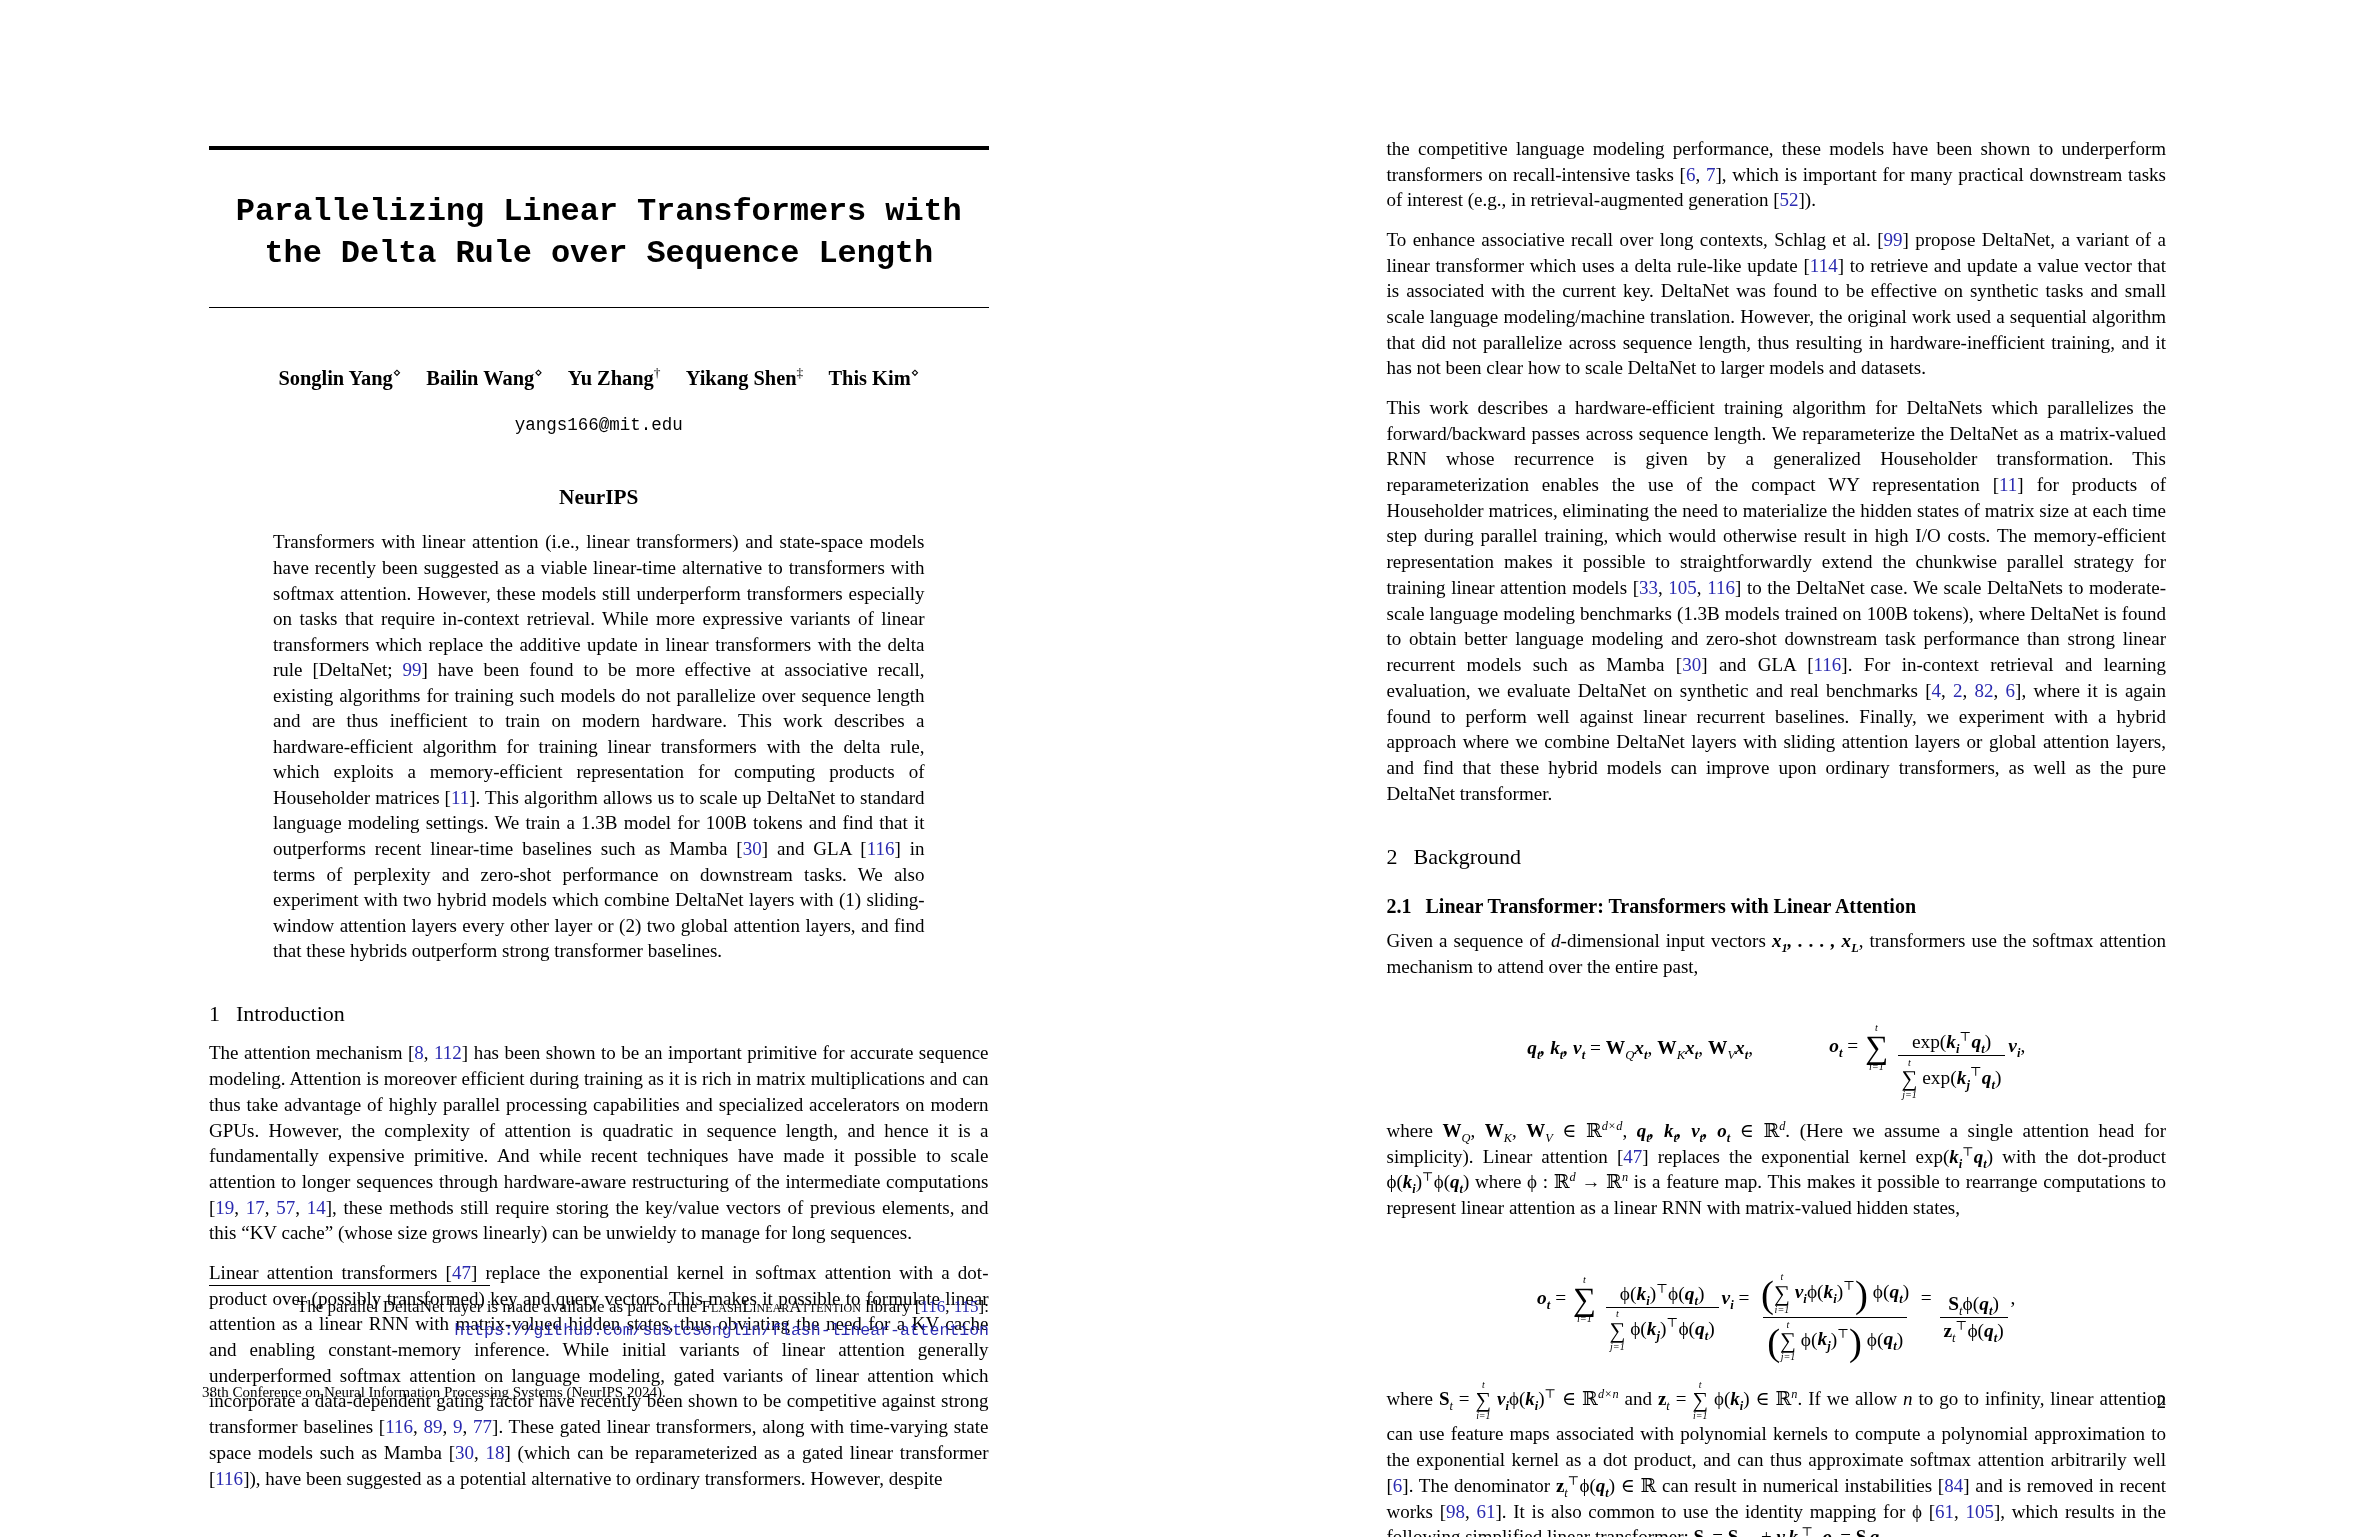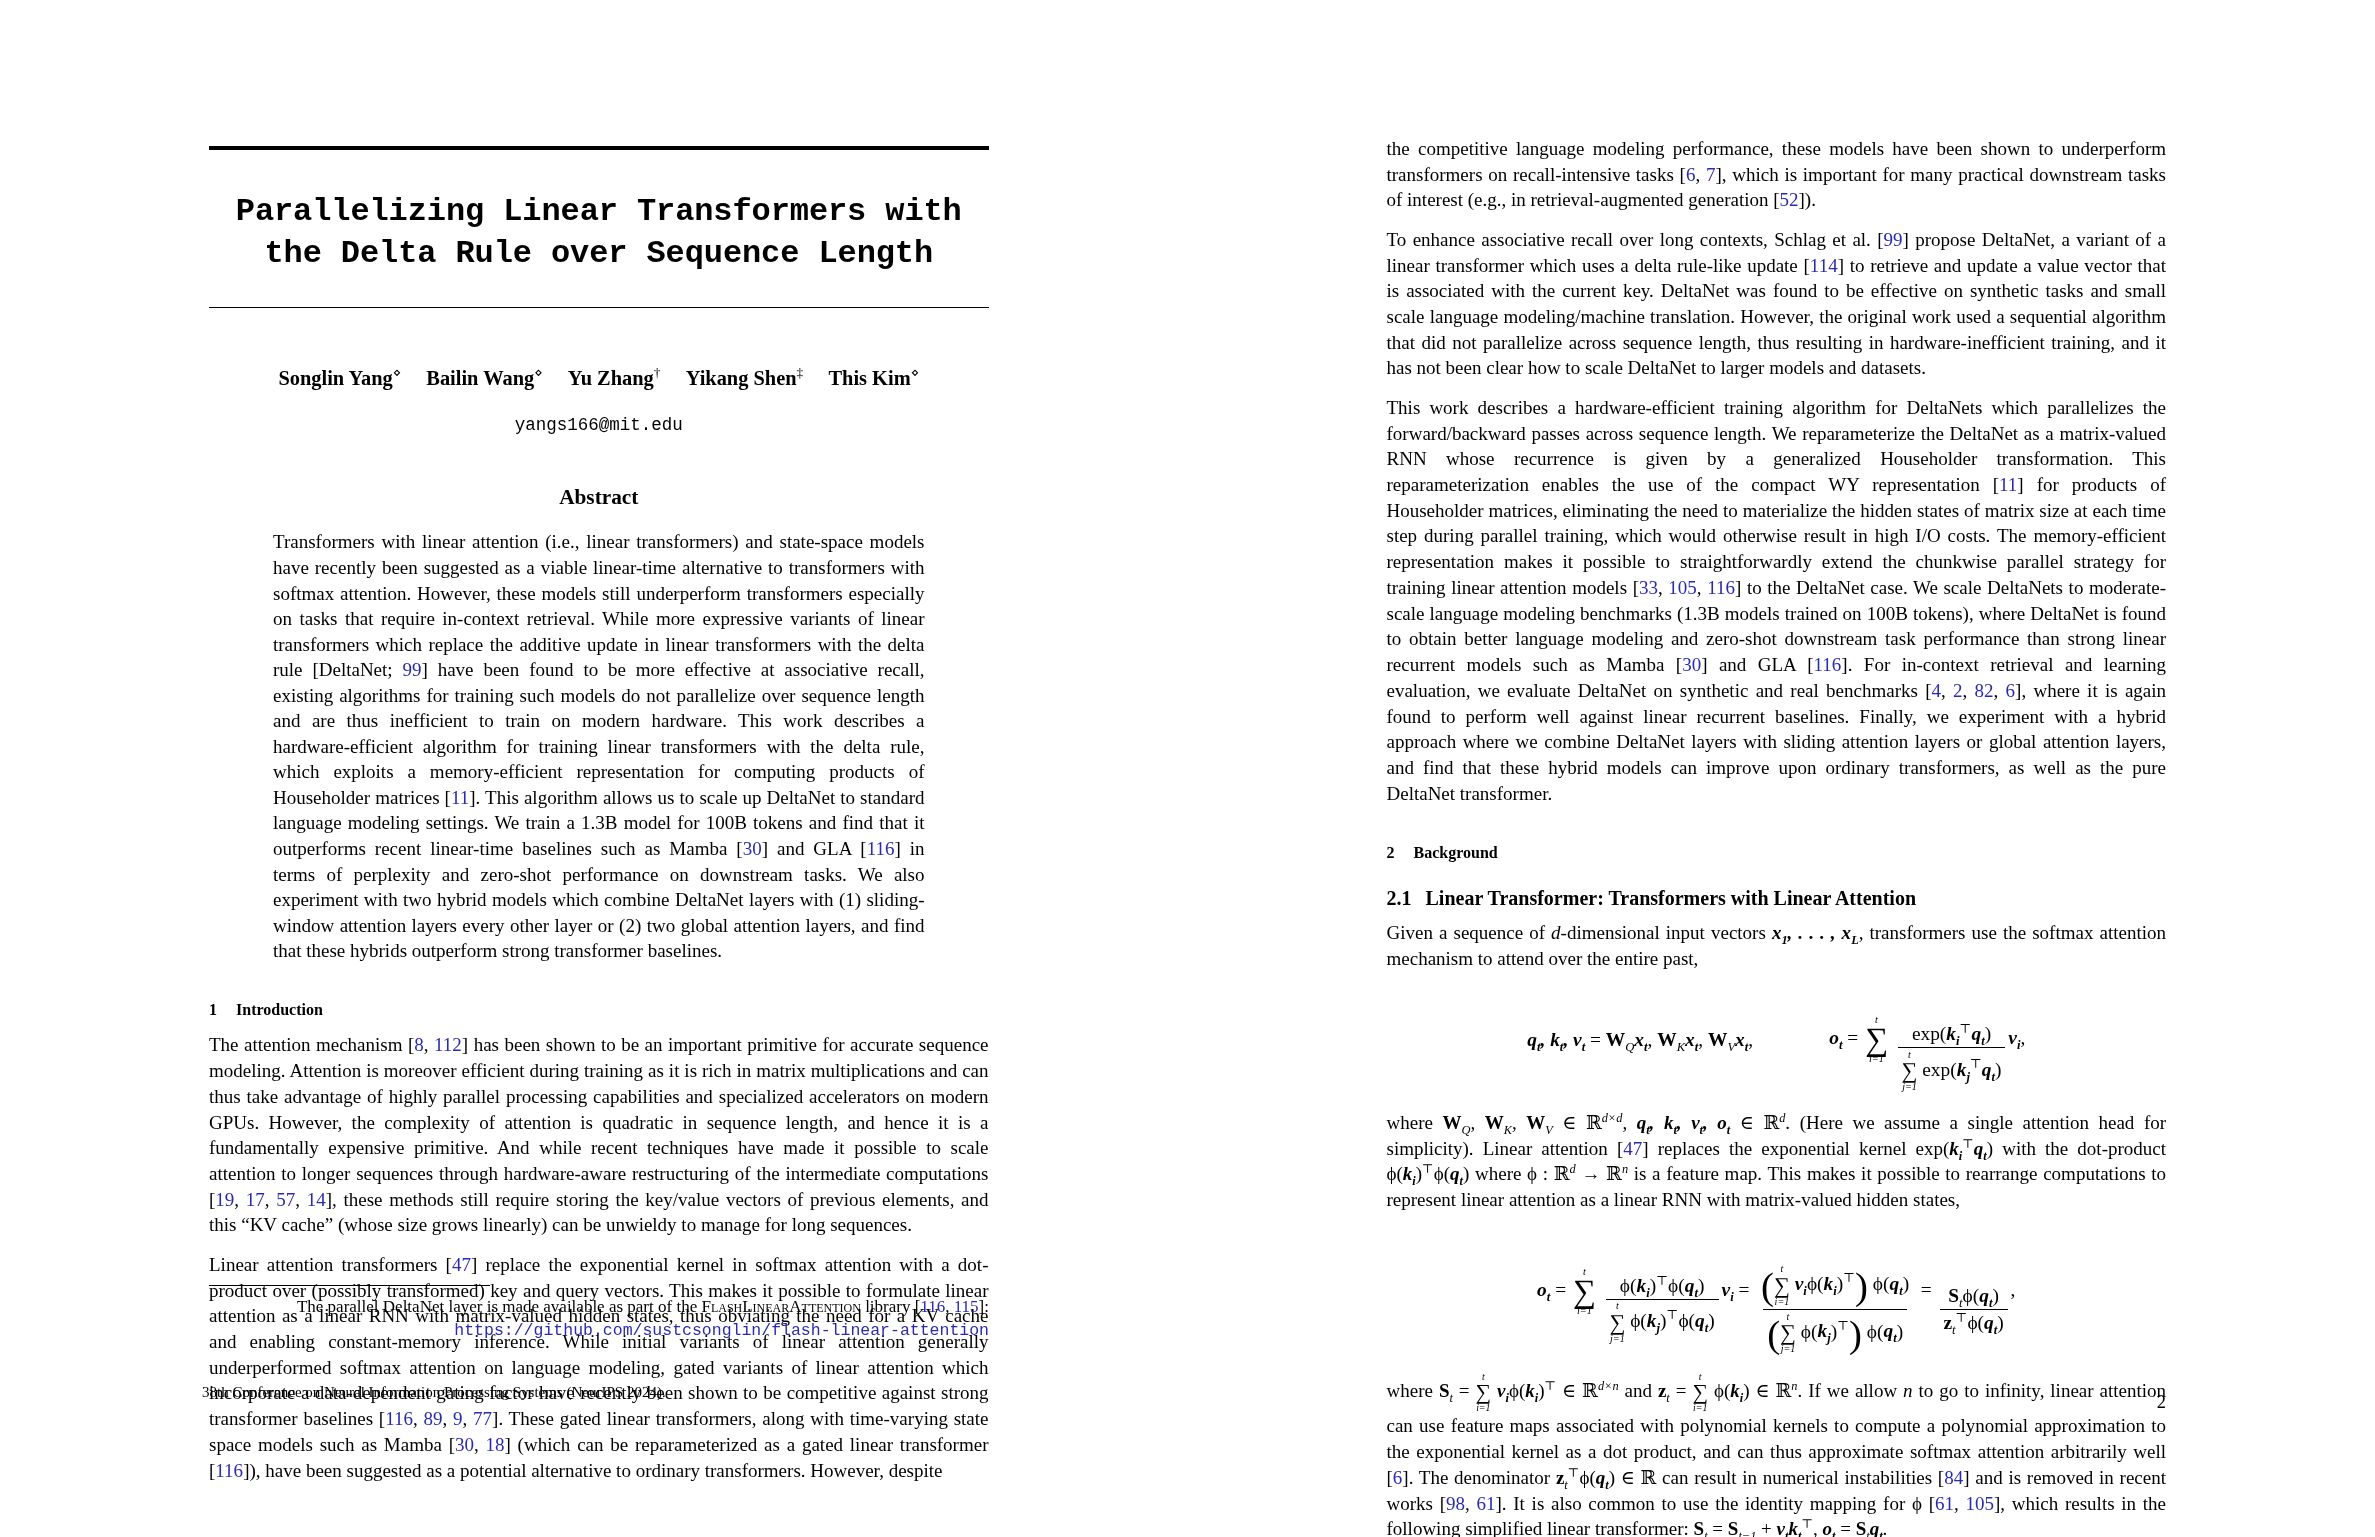--- a/index.html
+++ b/index.html
@@ -93,22 +93,22 @@
     margin: 0 64px;
     font-size: 19px;
     line-height: 1.345;
     text-align: justify;
     text-justify: inter-word;
     hyphens: manual;
   }
 
   
   h2.sec {
-    font-size: 16px;
-    font-weight: bold;
+    font-size: 22px;
+    font-weight: normal;
     margin: 37px 0 13.6px 0;
   }
   h2.sec .num { display: inline-block; min-width: 27px; }
   h3.subsec {
     font-size: 20px;
     font-weight: bold;
     margin: 25px 0 10.7px 0;
   }
   h3.subsec .num { display: inline-block; min-width: 39px; }
 
@@ -233,21 +233,21 @@
 
       <div class="title-rule-bottom"></div>
 
       <div class="authors">
         <span class="au"><span>Songlin Yang</span><sup class="mark">⋄</sup></span><span class="au"><span>Bailin Wang</span><sup class="mark">⋄</sup></span><span class="au"><span>Yu Zhang</span><sup class="mark">†</sup></span><span class="au"><span>Yikang Shen</span><sup class="mark">‡</sup></span><span class="au"><span>This Kim</span><sup class="mark">⋄</sup></span>
       </div>
 
 
       <div class="email">yangs166@mit.edu</div>
 
-      <h2 class="abstract-head">Abstract</h2>
+      <h2 class="abstract-head">NeurIPS</h2>
       <div class="abstract-body">Transformers with linear attention (i.e., linear transformers) and state-space models have recently been suggested as a viable linear-time alternative to transformers with softmax attention. However, these models still underperform transformers especially on tasks that require in-context retrieval. While more expressive variants of linear transformers which replace the additive update in linear transformers with the delta rule [DeltaNet; <span class="cite" style="color:#2a2ab0">99</span>] have been found to be more effective at associative recall, existing algorithms for training such models do not parallelize over sequence length and are thus inefficient to train on modern hardware. This work describes a hardware-efficient algorithm for training linear transformers with the delta rule, which exploits a memory-efficient representation for computing products of Householder matrices [<span class="cite" style="color: rgb(42, 42, 176);">11</span>]. This algorithm allows us to scale up DeltaNet to standard language modeling settings. We train a 1.3B model for 100B tokens and find that it outperforms recent linear-time baselines such as Mamba [<span class="cite" style="color: rgb(42, 42, 176);">30</span>] and GLA [<span class="cite" style="color: rgb(42, 42, 176);">116</span>] in terms of perplexity and zero-shot performance on downstream tasks. We also experiment with two hybrid models which combine DeltaNet layers with (1) sliding-window attention layers every other layer or (2) two global attention layers, and find that these hybrids outperform strong transformer baselines.</div>
 
       <h2 class="sec">
         <span class="num">1</span><span>Introduction</span>
       </h2>
 
       <p class="body">The attention mechanism [<span class="cite" style="color: rgb(42, 42, 176);">8</span>, <span class="cite" style="color: rgb(42, 42, 176);">112</span>] has been shown to be an important primitive for accurate sequence modeling. Attention is moreover efficient during training as it is rich in matrix multiplications and can thus take advantage of highly parallel processing capabilities and specialized accelerators on modern GPUs. However, the complexity of attention is quadratic in sequence length, and hence it is a fundamentally expensive primitive. And while recent techniques have made it possible to scale attention to longer sequences through hardware-aware restructuring of the intermediate computations [<span class="cite" style="color: rgb(42, 42, 176);">19</span>, <span class="cite" style="color: rgb(42, 42, 176);">17</span>, <span class="cite" style="color: rgb(42, 42, 176);">57</span>, <span class="cite" style="color: rgb(42, 42, 176);">14</span>], these methods still require storing the key/value vectors of previous elements, and this “KV cache” (whose size grows linearly) can be unwieldy to manage for long sequences.</p>
       <p class="body">Linear attention transformers [<span class="cite" style="color: rgb(42, 42, 176);">47</span>] replace the exponential kernel in softmax attention with a dot-product over (possibly transformed) key and query vectors. This makes it possible to formulate linear attention as a linear RNN with matrix-valued hidden states, thus obviating the need for a KV cache and enabling constant-memory inference. While initial variants of linear attention generally underperformed softmax attention on language modeling, gated variants of linear attention which incorporate a data-dependent gating factor have recently been shown to be competitive against strong transformer baselines [<span class="cite" style="color: rgb(42, 42, 176);">116</span>, <span class="cite" style="color: rgb(42, 42, 176);">89</span>, <span class="cite" style="color: rgb(42, 42, 176);">9</span>, <span class="cite" style="color: rgb(42, 42, 176);">77</span>]. These gated linear transformers, along with time-varying state space models such as Mamba [<span class="cite" style="color: rgb(42, 42, 176);">30</span>, <span class="cite" style="color: rgb(42, 42, 176);">18</span>] (which can be reparameterized as a gated linear transformer [<span class="cite" style="color: rgb(42, 42, 176);">116</span>]), have been suggested as a potential alternative to ordinary transformers. However, despite</p>
 
       <div class="footnote-wrap">

